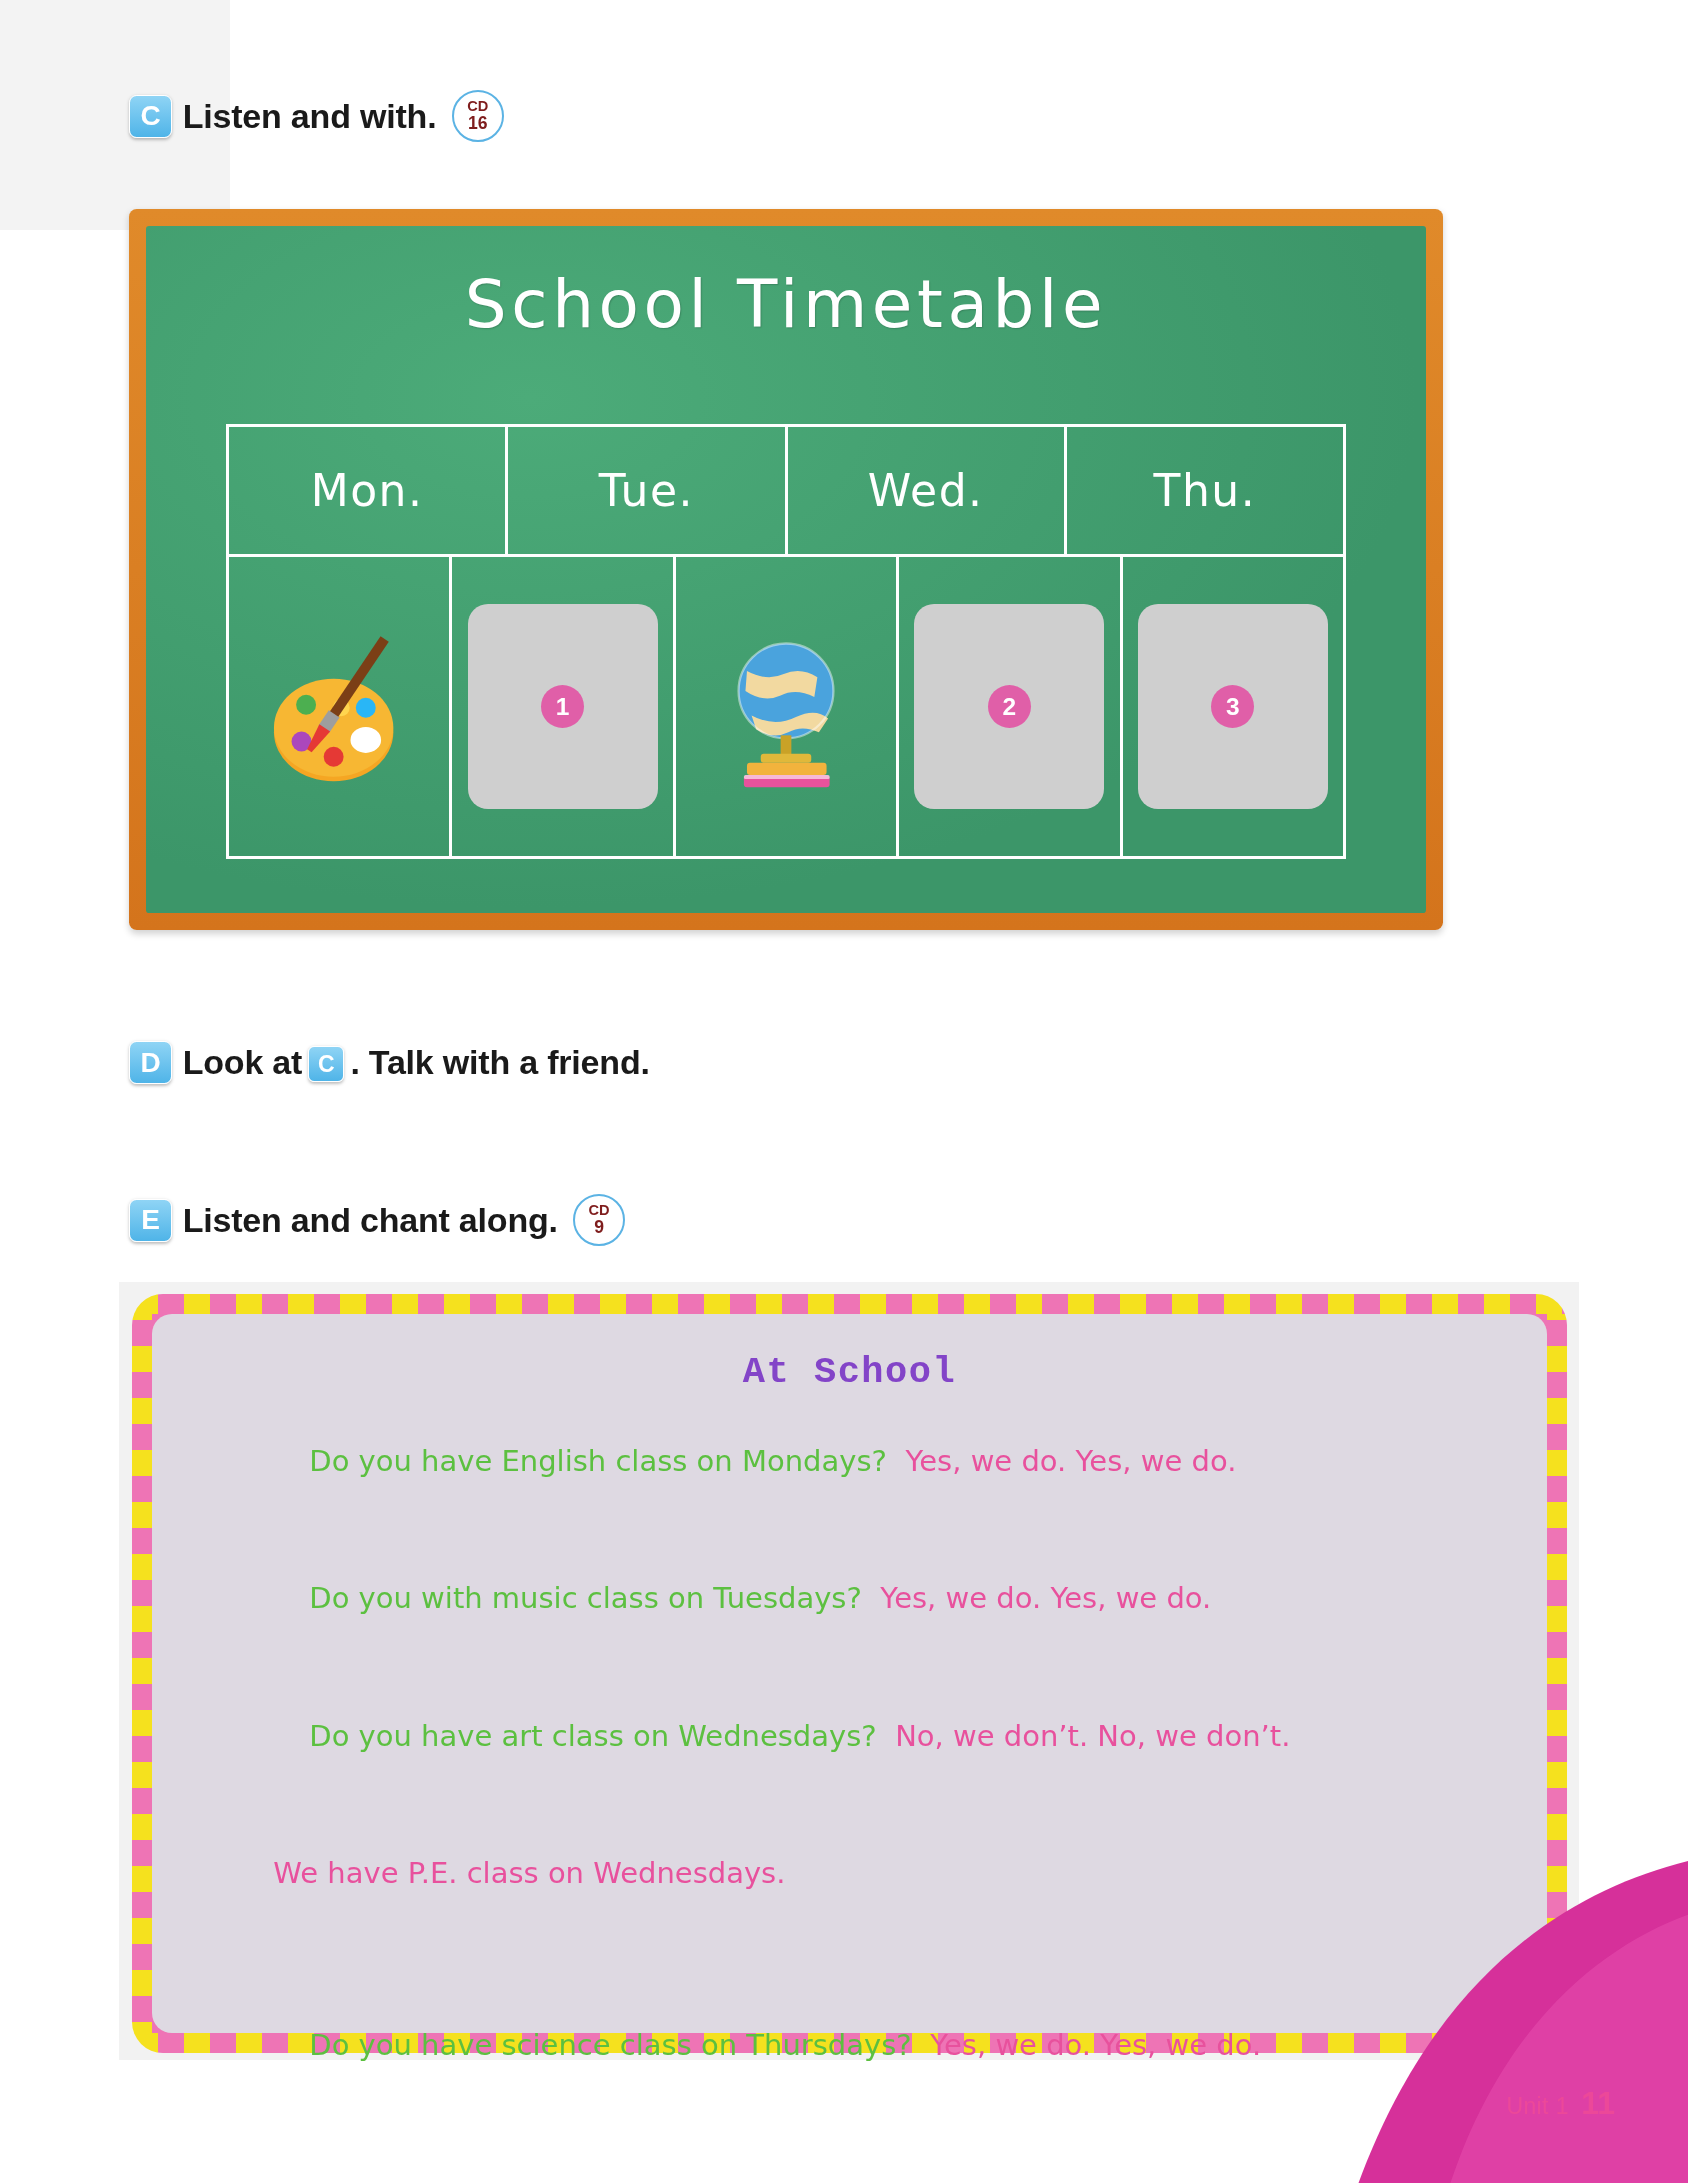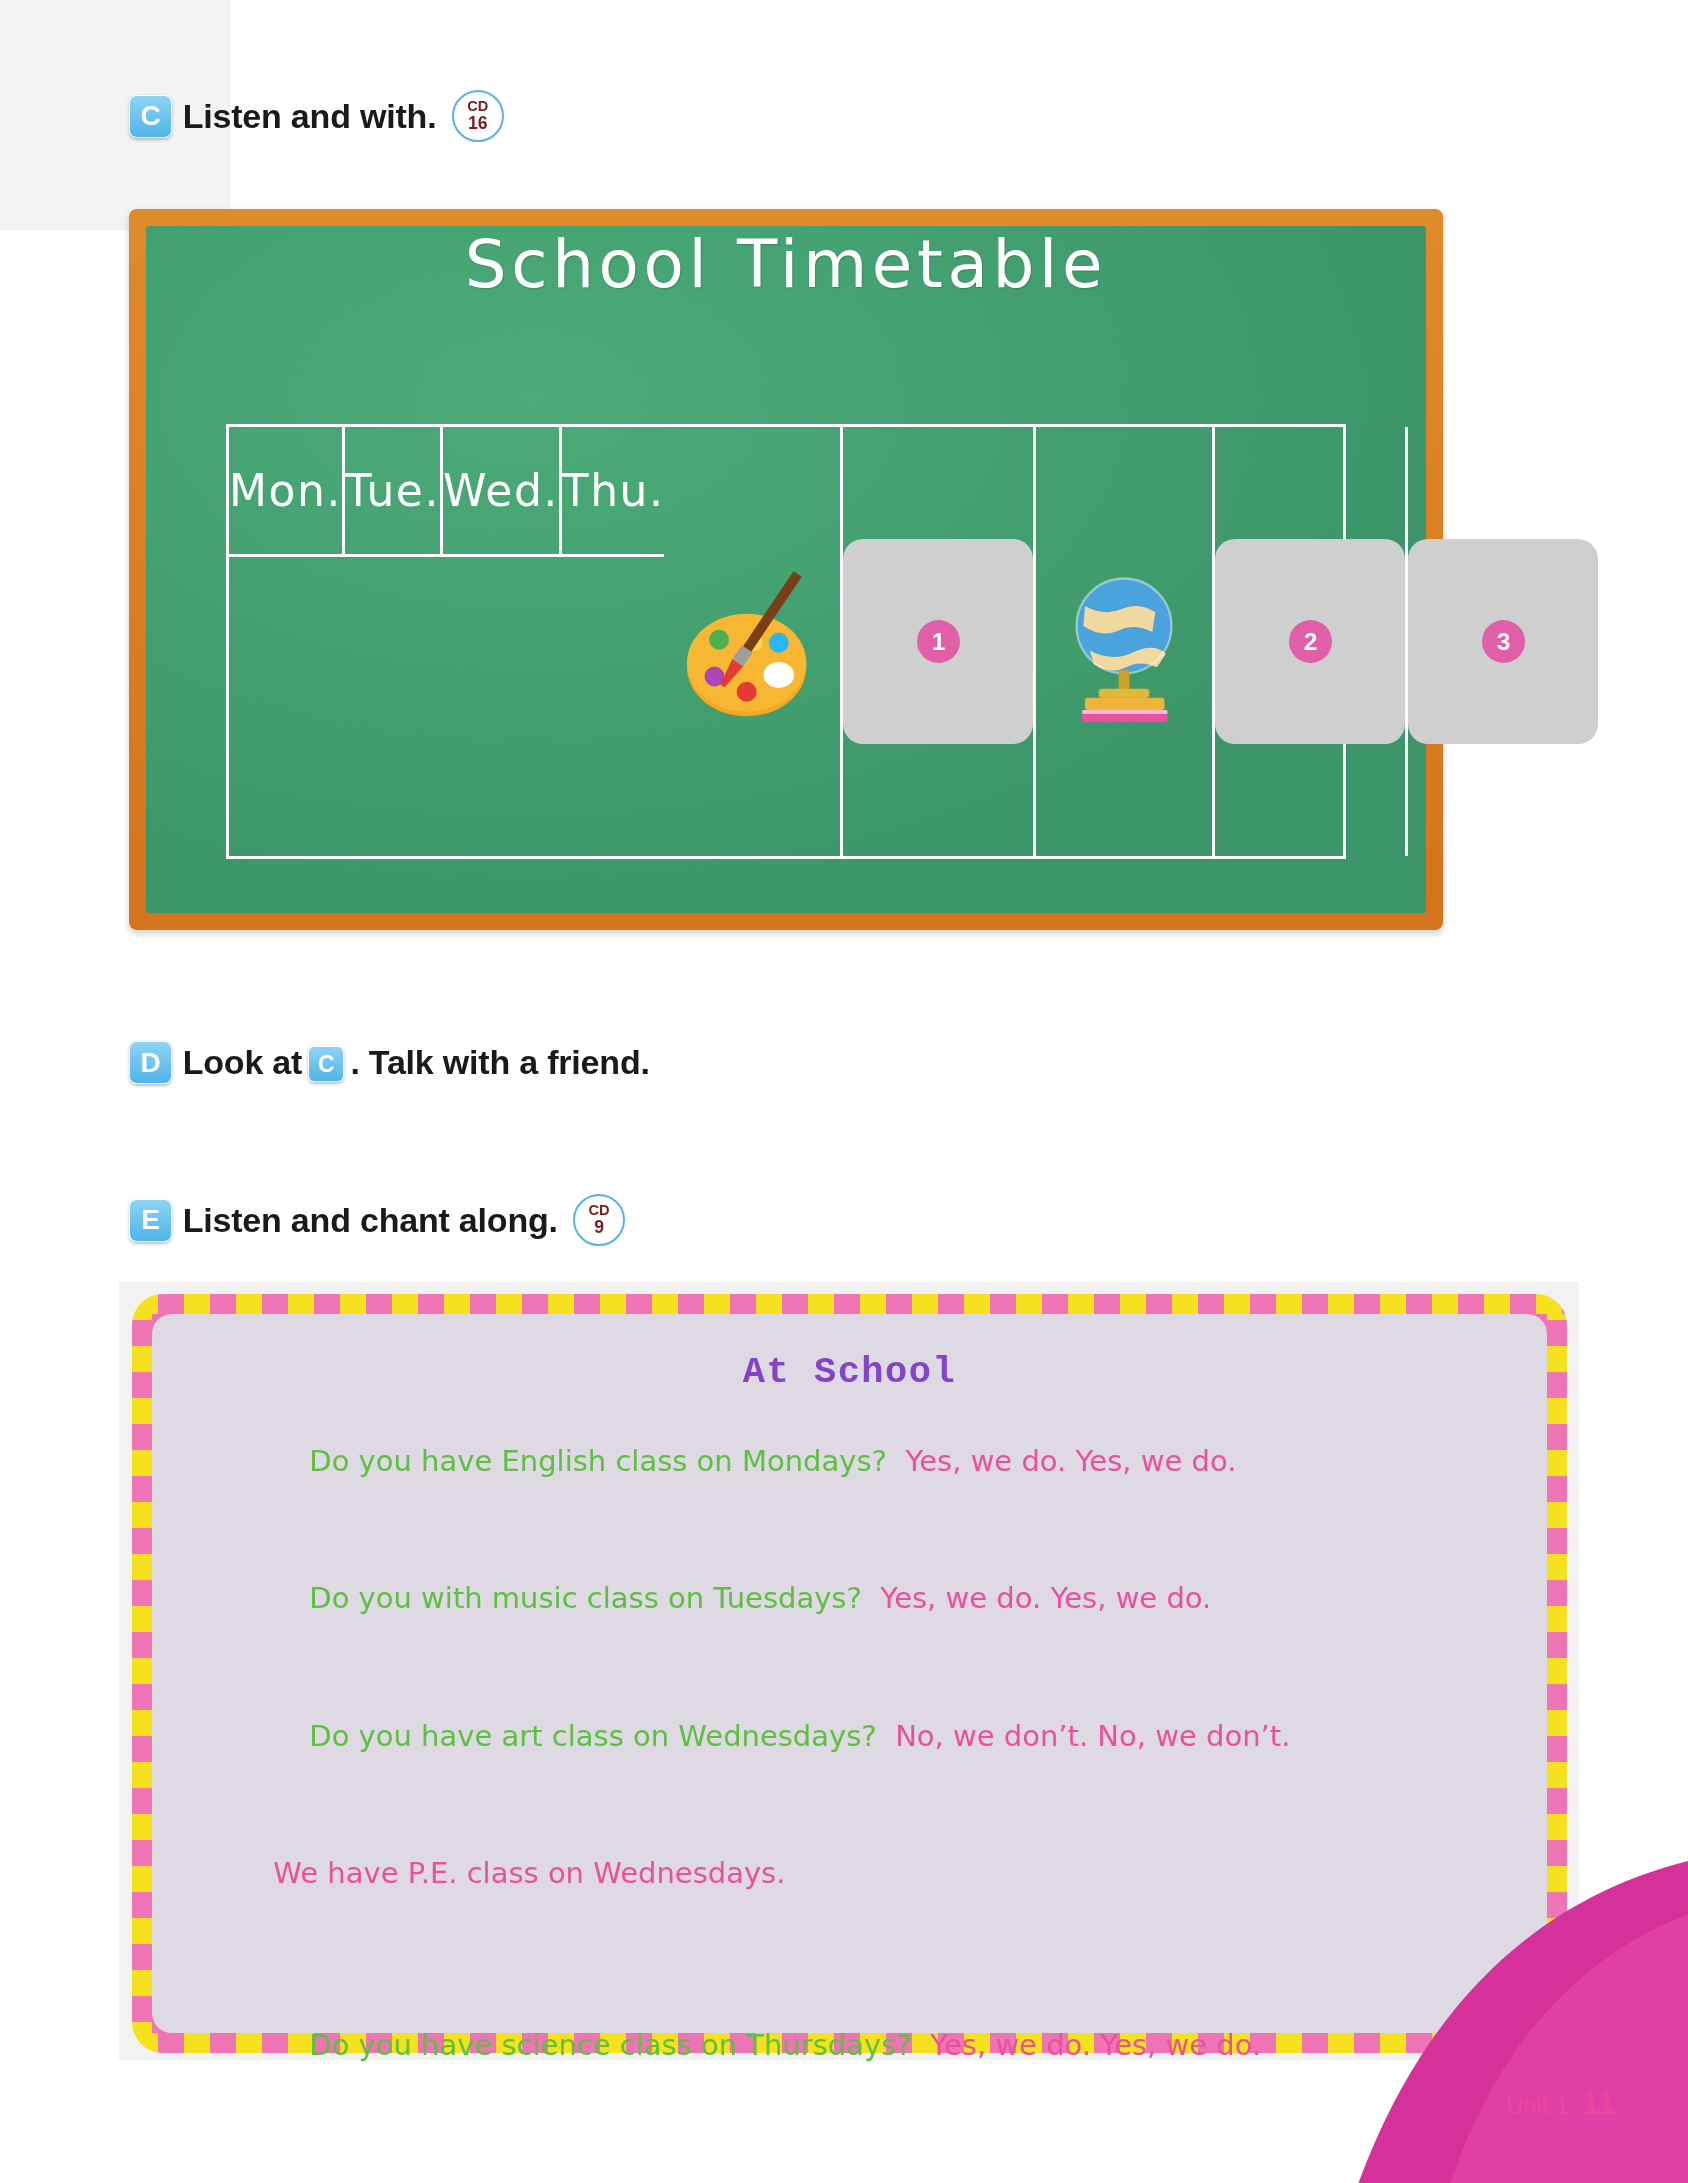--- a/index.html
+++ b/index.html
@@ -141,31 +141,32 @@
     border-radius: 3.1px;
     position: relative;
     box-sizing: border-box;
   }
   .bb-title {
     text-align: center;
     color: #ffffff;
     font-size: 66px;
     font-family: "DejaVu Sans", sans-serif;
     letter-spacing: 4.6px;
+    padding-top: 40px;
     text-shadow: 0.8px 0.8px 1.5px rgba(0,0,0,.18);
   }
   .bb-table {
     position: absolute;
     left: 80px;
     top: 198px;
     right: 80px;
     bottom: 54px;
     border: 3.8px solid #ffffff;
     display: flex;
-    flex-direction: row;
+    flex-direction: column;
     box-sizing: border-box;
   }
   .bb-row {
     display: flex;
     width: 100%;
   }
   .bb-row.head { height: 130px; }
   .bb-row.body { flex: 1; }
   .bb-cell {
     flex: 1;

